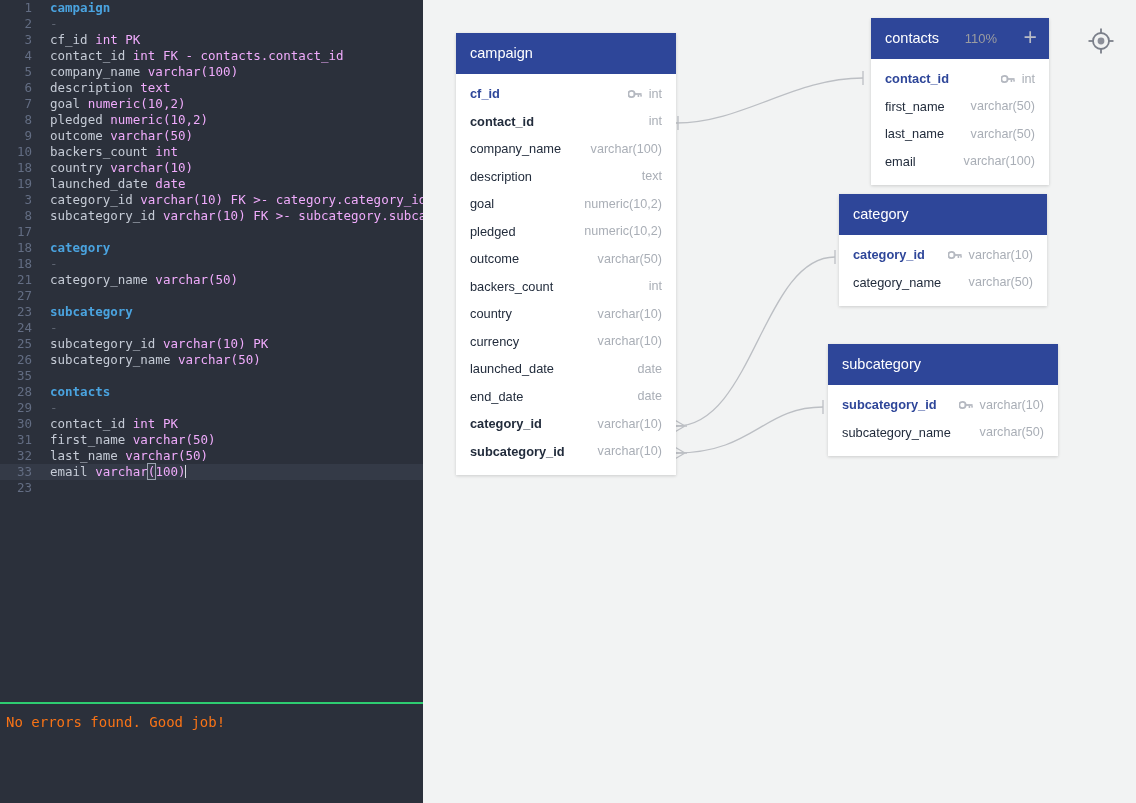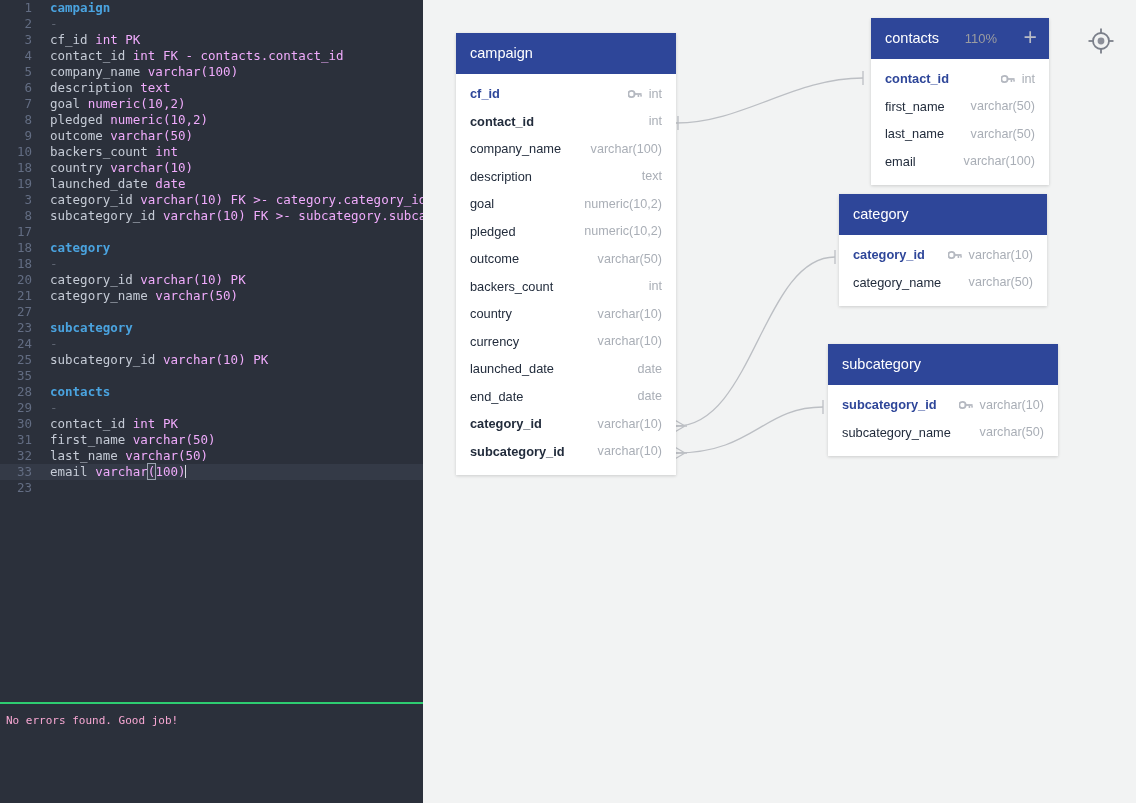--- a/index.html
+++ b/index.html
@@ -35,22 +35,22 @@
     display:inline-block;width:0;border-left:1px solid #d7dae0;height:13px;
     vertical-align:-2px;
   }
 
   .status-bar{
     position:absolute;left:0;bottom:0;width:423px;height:101px;
     background:#2b303b;border-top:2px solid #2ecc71;box-sizing:border-box;
   }
   .status-text{
     position:absolute;left:6px;top:10px;
-    font-family:"DejaVu Sans Mono","Liberation Mono",monospace;font-size:11px;
-    color:#f9a8d4;white-space:pre;
+    font-family:"DejaVu Sans Mono","Liberation Mono",monospace;font-size:14px;
+    color:#f97316;white-space:pre;
   }
 
   .drag-handle{
     position:absolute;left:421px;top:385px;width:10px;height:42px;
     display:flex;align-items:center;justify-content:center;gap:2px;cursor:col-resize;
   }
   .drag-handle i{display:block;width:1px;height:40px;background:#c2c6cc;}
 
   
   .canvas{
@@ -111,26 +111,26 @@
         <div class="code-line"><span class="ln">8</span><span class="code-text"><span class="tok-name">pledged </span><span class="tok-type">numeric(10,2)</span></span></div>
         <div class="code-line"><span class="ln">9</span><span class="code-text"><span class="tok-name">outcome </span><span class="tok-type">varchar(50)</span></span></div>
         <div class="code-line"><span class="ln">10</span><span class="code-text"><span class="tok-name">backers_count </span><span class="tok-type">int</span></span></div>
         <div class="code-line"><span class="ln">18</span><span class="code-text"><span class="tok-name">country </span><span class="tok-type">varchar(10)</span></span></div>
         <div class="code-line"><span class="ln">19</span><span class="code-text"><span class="tok-name">launched_date </span><span class="tok-type">date</span></span></div>
         <div class="code-line"><span class="ln">3</span><span class="code-text"><span class="tok-name">category_id </span><span class="tok-type">varchar(10) FK &gt;- category.category_id</span></span></div>
         <div class="code-line"><span class="ln">8</span><span class="code-text"><span class="tok-name">subcategory_id </span><span class="tok-type">varchar(10) FK &gt;- subcategory.subcate</span></span></div>
         <div class="code-line"><span class="ln">17</span><span class="code-text"></span></div>
         <div class="code-line"><span class="ln">18</span><span class="code-text"><span class="tok-table">category</span></span></div>
         <div class="code-line"><span class="ln">18</span><span class="code-text"><span class="tok-dash">-</span></span></div>
-        <div class="code-line"><span class="ln">20</span><span class="code-text"><span class="tok-name">category_id </span><span class="tok-type">varchar(10) PK</span></span></div>
         <div class="code-line"><span class="ln">21</span><span class="code-text"><span class="tok-name">category_name </span><span class="tok-type">varchar(50)</span></span></div>
         <div class="code-line"><span class="ln">27</span><span class="code-text"></span></div>
         <div class="code-line"><span class="ln">23</span><span class="code-text"><span class="tok-table">subcategory</span></span></div>
         <div class="code-line"><span class="ln">24</span><span class="code-text"><span class="tok-dash">-</span></span></div>
         <div class="code-line"><span class="ln">25</span><span class="code-text"><span class="tok-name">subcategory_id </span><span class="tok-type">varchar(10) PK</span></span></div>
+        <div class="code-line"><span class="ln">26</span><span class="code-text"><span class="tok-name">subcategory_name </span><span class="tok-type">varchar(50)</span></span></div>
         <div class="code-line"><span class="ln">35</span><span class="code-text"></span></div>
         <div class="code-line"><span class="ln">28</span><span class="code-text"><span class="tok-table">contacts</span></span></div>
         <div class="code-line"><span class="ln">29</span><span class="code-text"><span class="tok-dash">-</span></span></div>
         <div class="code-line"><span class="ln">30</span><span class="code-text"><span class="tok-name">contact_id </span><span class="tok-type">int PK</span></span></div>
         <div class="code-line"><span class="ln">31</span><span class="code-text"><span class="tok-name">first_name </span><span class="tok-type">varchar(50)</span></span></div>
         <div class="code-line"><span class="ln">32</span><span class="code-text"><span class="tok-name">last_name </span><span class="tok-type">varchar(50)</span></span></div>
         <div class="code-line active"><span class="ln">33</span><span class="code-text"><span class="tok-name">email </span><span class="tok-type">varchar</span><span class="tok-type bracket-box">(</span><span class="tok-type">100)</span><span class="caret"></span></span></div>
         <div class="code-line"><span class="ln">23</span><span class="code-text"></span></div>
       </div>
 

